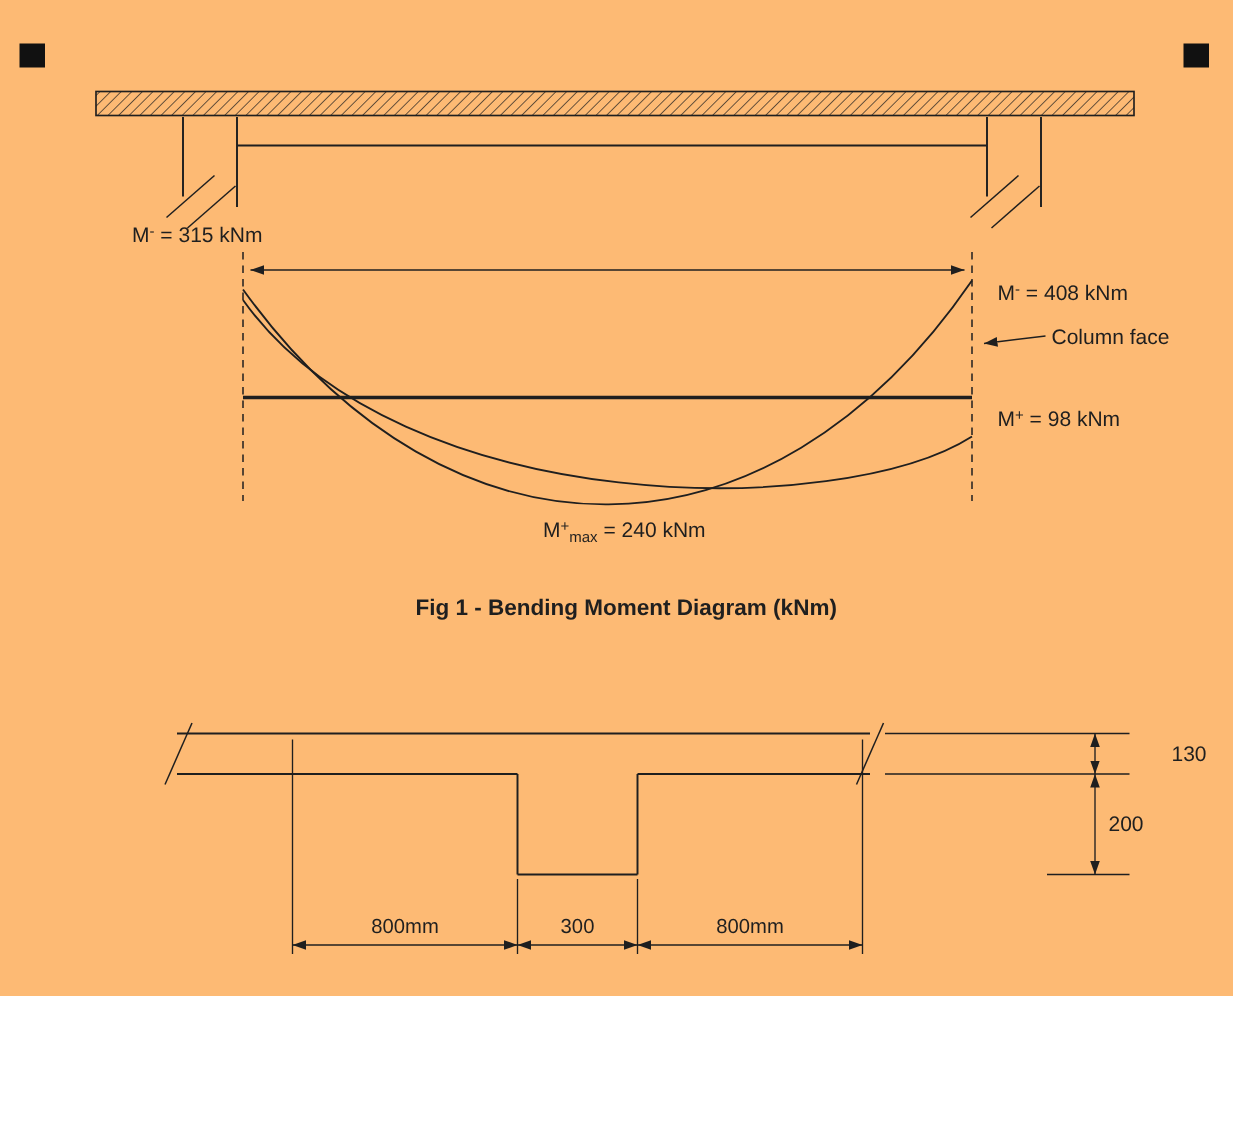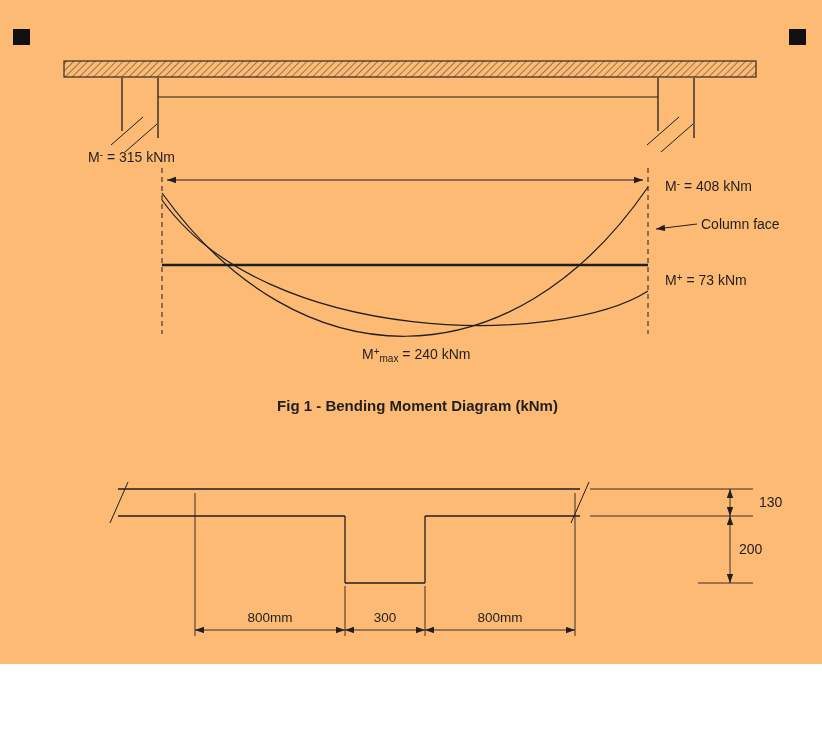--- a/index.html
+++ b/index.html
@@ -99,31 +99,31 @@
       <g stroke-width="0.9">
         <line x1="730" y1="489" x2="730" y2="516" marker-start="url(#arr)" marker-end="url(#arr)"></line>
         <line x1="730" y1="516" x2="730" y2="583" marker-start="url(#arr)" marker-end="url(#arr)"></line>
       </g>
 
     </g>
   </svg>
 
   <div class="lbl" style="left:88px;top:149px"><span>M</span><span class="sp">-</span><span> = 315 kNm</span></div>
 
-  <div class="lbl" style="left:665px;top:178px"><span>M</span><span class="sp">-</span><span> = 408 kNm</span></div>
+  <div class="lbl" style="left:665px;top:188px"><span>M</span><span class="sp">-</span><span> = 408 kNm</span></div>
 
   <div class="lbl" style="left:701px;top:217px">Column face</div>
 
-  <div class="lbl" style="left:665px;top:272px"><span>M</span><span class="sp">+</span><span> = 73 kNm</span></div>
+  <div class="lbl" style="left:665px;top:272px"><span>M</span><span class="sp">+</span><span> = 98 kNm</span></div>
 
   <div class="lbl" style="left:362px;top:346px"><span>M</span><span class="sp">+</span><span class="sb">max</span><span> = 240 kNm</span></div>
 
   <div class="cap" style="left:410px;top:397px">Fig 1 - Bending Moment Diagram (kNm)</div>
 
-  <div class="lbl" style="left:759px;top:495px">130</div>
+  <div class="lbl" style="left:781px;top:495px">130</div>
   <div class="lbl" style="left:739px;top:542px">200</div>
 
   <div class="dim" style="left:195px;top:611px;width:150px">800mm</div>
   <div class="dim" style="left:345px;top:611px;width:80px">300</div>
   <div class="dim" style="left:425px;top:611px;width:150px">800mm</div>
 
 
 </div>
 
 </body></html>

